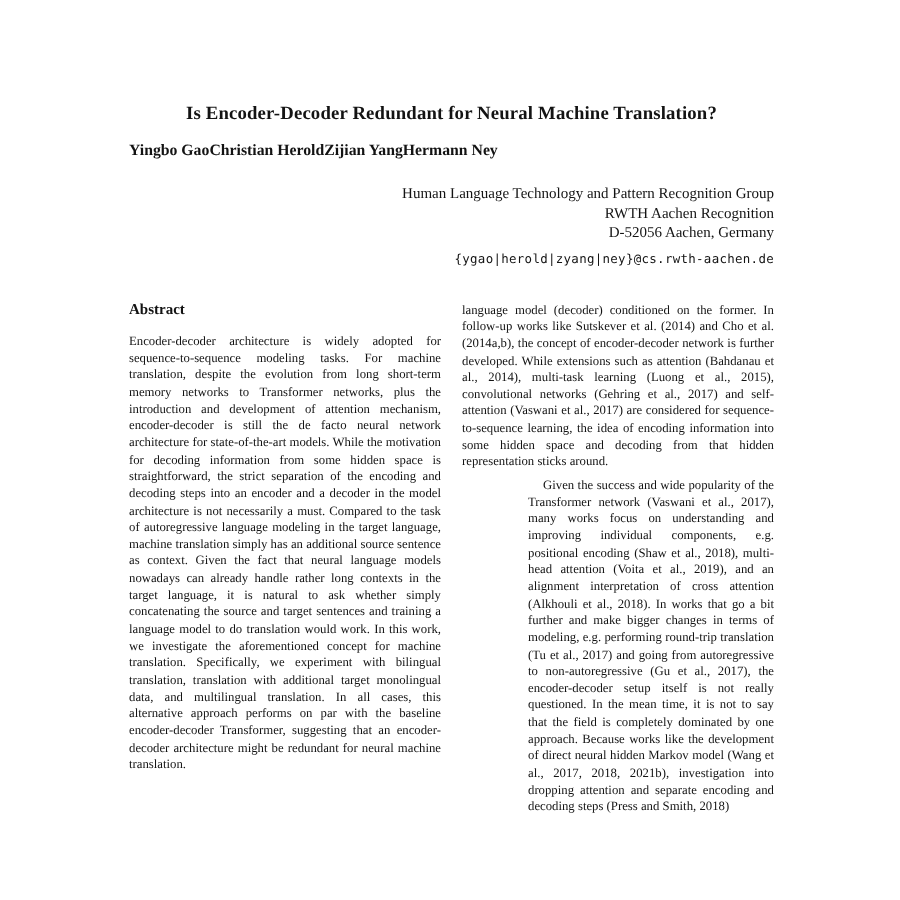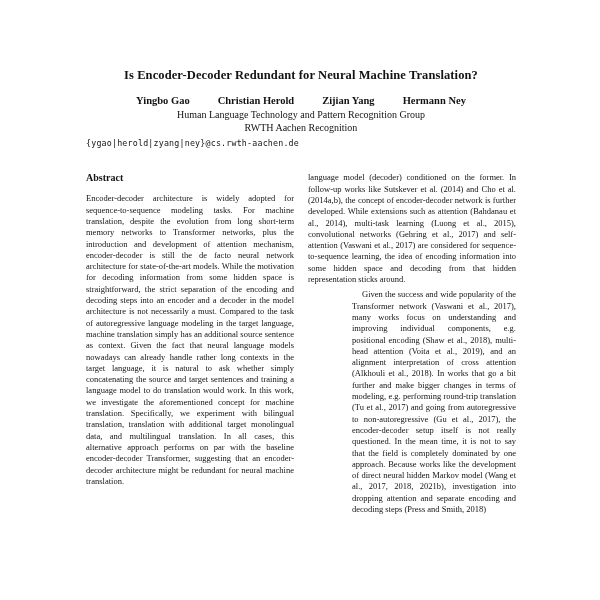--- a/index.html
+++ b/index.html
@@ -18,35 +18,34 @@
   }
   .title {
     font-size: 12.5px;
     font-weight: bold;
     text-align: center;
     letter-spacing: 0.1px;
     line-height: 15px;
   }
   .authors {
     display: flex;
-    justify-content: center;
-    gap: 28px;
+    justify-content: flex-start;
     font-weight: bold;
     font-size: 10.5px;
     margin-top: 11px;
     line-height: 13px;
   }
   .affiliation {
-    text-align: center;
+    text-align: right;
     font-size: 10px;
     line-height: 13.2px;
-    margin-top: 1px;
+    margin-top: 16px;
   }
   .email {
-    text-align: left;
+    text-align: right;
     font-family: "DejaVu Sans Mono", monospace;
     font-size: 8.3px;
     margin-top: 4px;
     letter-spacing: 0.2px;
   }
   .columns {
     display: flex;
     gap: 14px;
     margin-top: 24px;
   }
@@ -81,20 +80,21 @@
   <div class="authors">
     <span>Yingbo Gao</span>
     <span>Christian Herold</span>
     <span>Zijian Yang</span>
     <span>Hermann Ney</span>
   </div>
 
   <div class="affiliation">
     <div>Human Language Technology and Pattern Recognition Group</div>
     <div>RWTH Aachen Recognition</div>
+    <div>D-52056 Aachen, Germany</div>
   </div>
 
   <div class="email">{ygao|herold|zyang|ney}@cs.rwth-aachen.de</div>
 
   <div class="columns">
 
     <div class="col">
       <div class="abstract-heading">Abstract</div>
       <p>Encoder-decoder architecture is widely adopted for sequence-to-sequence modeling tasks. For machine translation, despite the evolution from long short-term memory networks to Transformer networks, plus the introduction and development of attention mechanism, encoder-decoder is still the de facto neural network architecture for state-of-the-art models. While the motivation for decoding information from some hidden space is straightforward, the strict separation of the encoding and decoding steps into an encoder and a decoder in the model architecture is not necessarily a must. Compared to the task of autoregressive language modeling in the target language, machine translation simply has an additional source sentence as context. Given the fact that neural language models nowadays can already handle rather long contexts in the target language, it is natural to ask whether simply concatenating the source and target sentences and training a language model to do translation would work. In this work, we investigate the aforementioned concept for machine translation. Specifically, we experiment with bilingual translation, translation with additional target monolingual data, and multilingual translation. In all cases, this alternative approach performs on par with the baseline encoder-decoder Transformer, suggesting that an encoder-decoder architecture might be redundant for neural machine translation.</p>
     </div>

